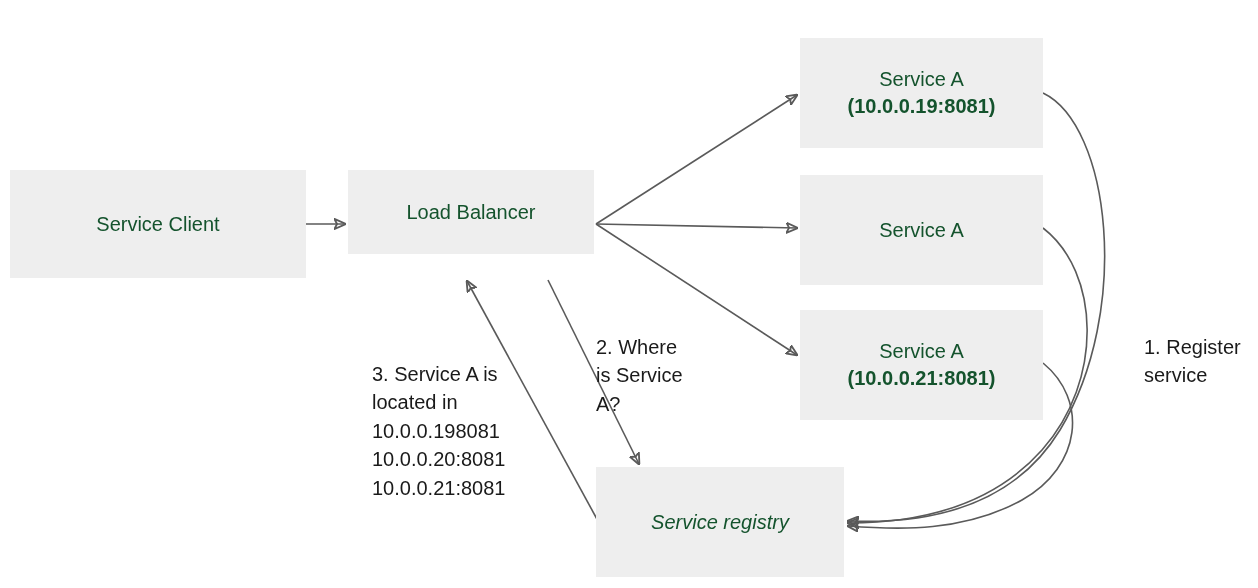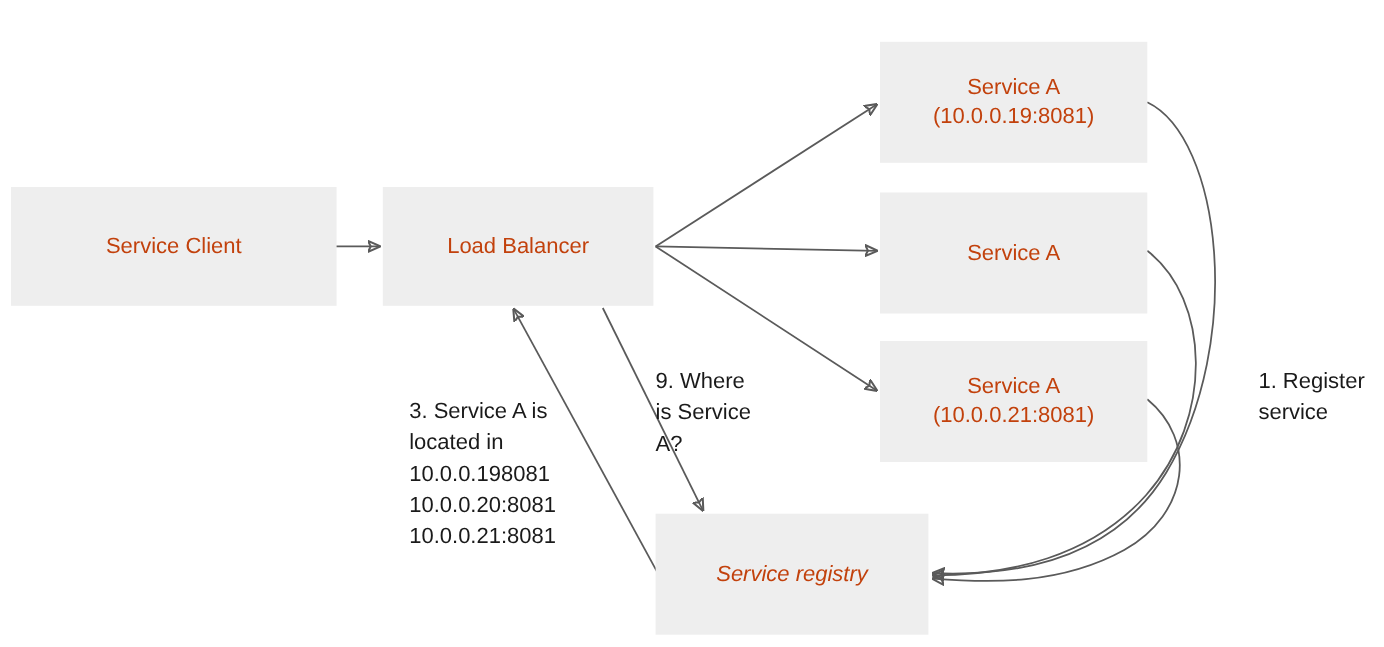--- a/index.html
+++ b/index.html
@@ -16,31 +16,31 @@
     font-family: "Liberation Sans", sans-serif;
     overflow: hidden;
   }
   .node {
     position: absolute;
     background: #eeeeee;
     display: flex;
     flex-direction: column;
     align-items: center;
     justify-content: center;
-    color: #c2410c;
+    color: #14532d;
     font-size: 20px;
     line-height: 1.35;
     text-align: center;
     box-sizing: border-box;
   }
-  .node .line2 { white-space: nowrap; }
+  .node .line2 { white-space: nowrap; font-weight: bold; }
   .node .line1 { white-space: nowrap; }
 
   #node-service-client { left: 10px;  top: 170px; width: 296px; height: 108px; }
-  #node-load-balancer  { left: 348px; top: 170px; width: 246px; height: 108px; }
+  #node-load-balancer  { left: 348px; top: 170px; width: 246px; height: 84px; }
   #node-service-a-1    { left: 800px; top: 38px;  width: 243px; height: 110px; }
   #node-service-a-2    { left: 800px; top: 175px; width: 243px; height: 110px; }
   #node-service-a-3    { left: 800px; top: 310px; width: 243px; height: 110px; }
   #node-service-registry { left: 596px; top: 467px; width: 248px; height: 110px; font-style: italic; }
 
   .edge-label {
     position: absolute;
     color: #1a1a1a;
     font-size: 20px;
     line-height: 1.42;
@@ -112,19 +112,19 @@
 
   <div class="node" id="node-service-registry">
     <span class="line1">Service registry</span>
   </div>
 
   <div class="edge-label" id="label-step-3">3. Service A is
 located in
 10.0.0.198081
 10.0.0.20:8081
 10.0.0.21:8081</div>
-  <div class="edge-label" id="label-step-2">9. Where
+  <div class="edge-label" id="label-step-2">2. Where
 is Service
 A?</div>
   <div class="edge-label" id="label-step-1">1. Register
 service</div>
 
 </div>
 
 </body></html>

